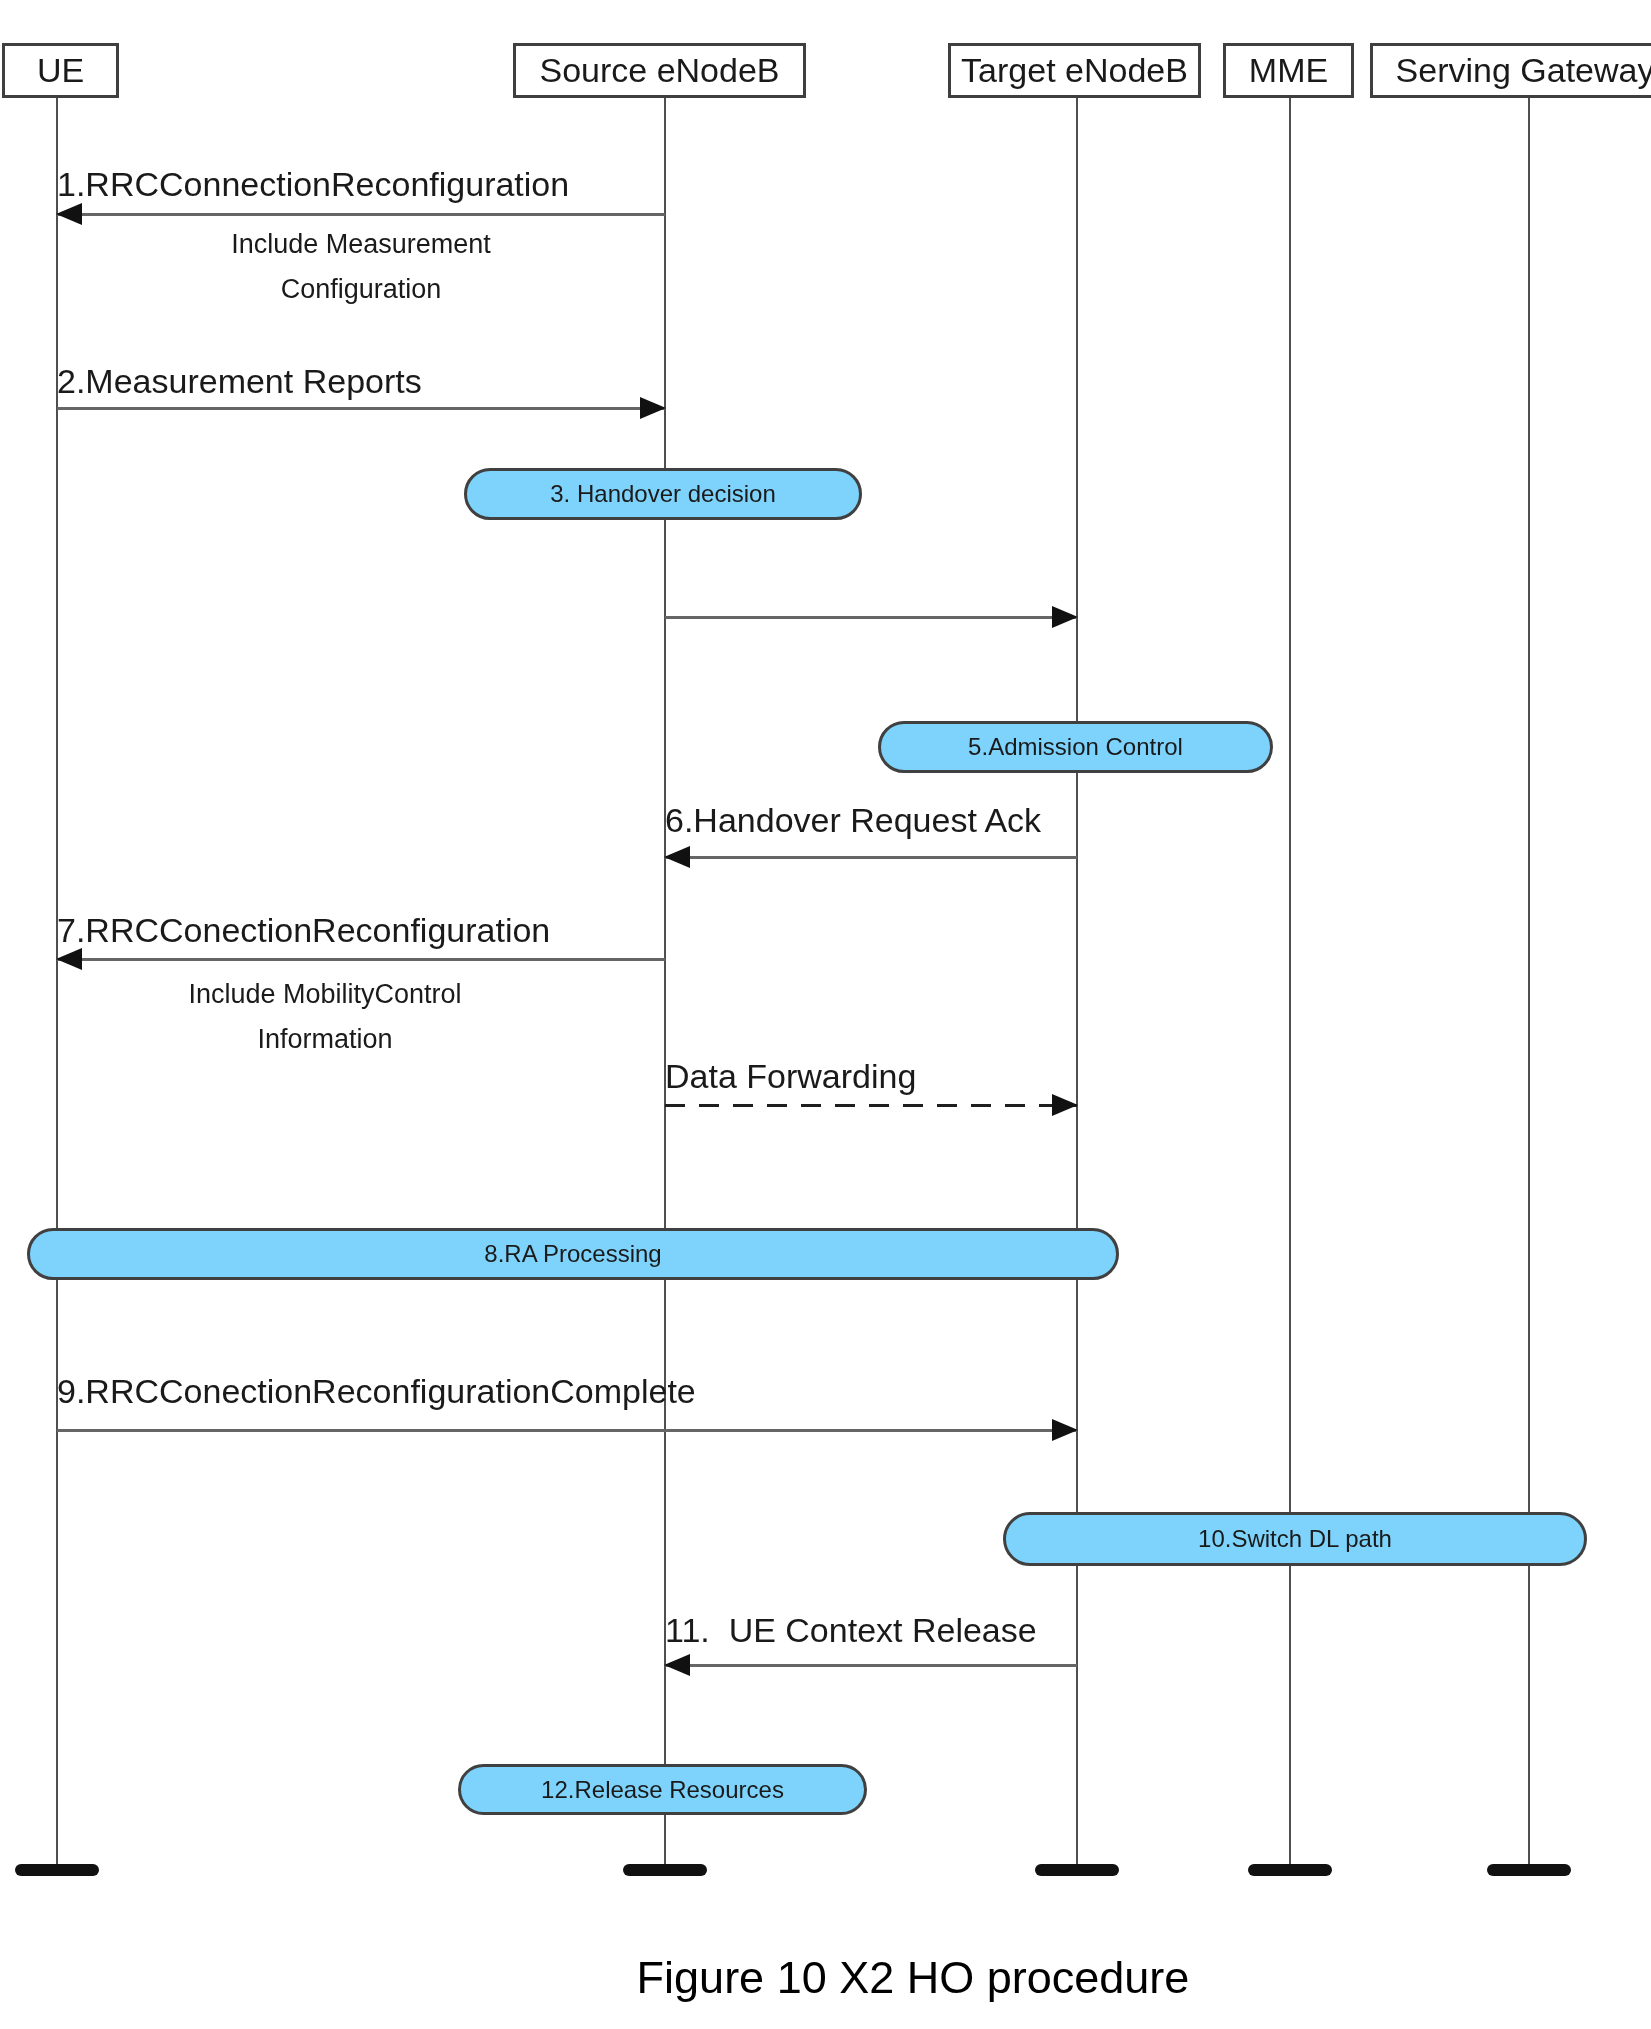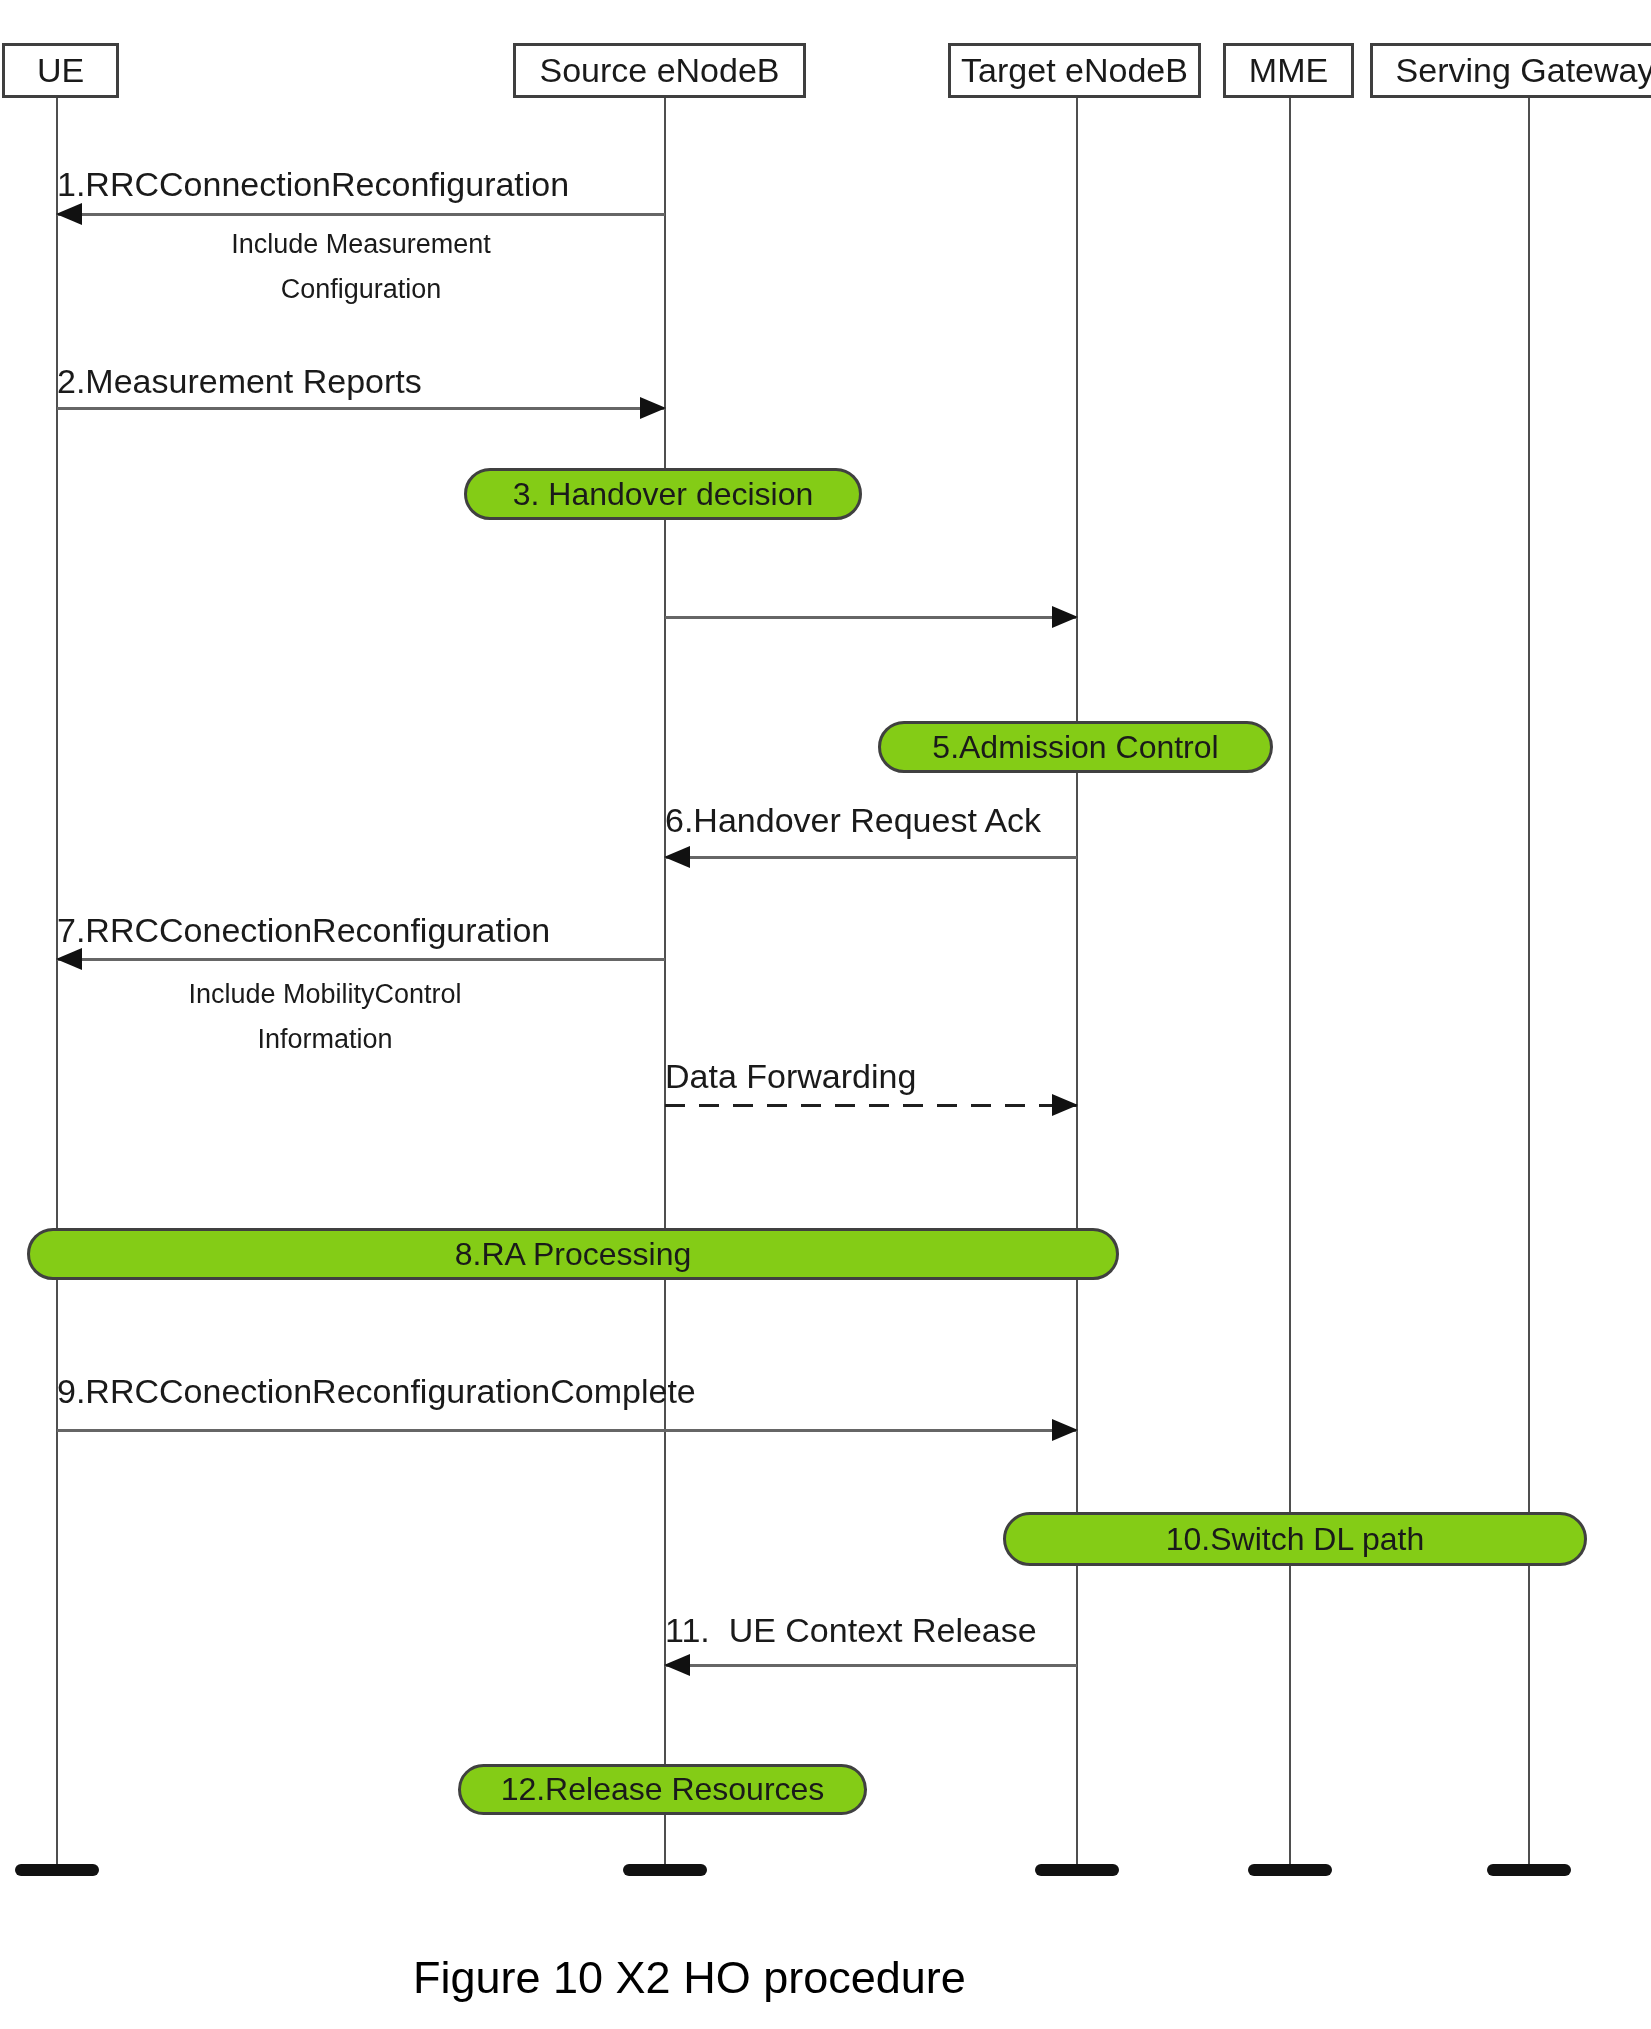--- a/index.html
+++ b/index.html
@@ -41,31 +41,31 @@
   }
   .arrow .head{
     position:absolute;width:0;height:0;top:-10px;
     border-top:11px solid transparent;
     border-bottom:11px solid transparent;
   }
   .arrow.right .head{right:-1px;border-left:26px solid #111111;}
   .arrow.left  .head{left:-1px;border-right:26px solid #111111;}
   .action-pill{
     position:absolute;box-sizing:border-box;
-    background:#84cc16;border:3px solid #404040;border-radius:30px;
+    background:#7dd3fc;border:3px solid #404040;border-radius:30px;
     display:flex;align-items:center;justify-content:center;
-    font-size:32px;white-space:pre;
+    font-size:24px;white-space:pre;
   }
   .end-bar{
     position:absolute;top:1864px;width:84px;height:12px;
     background:#111111;border-radius:6px;
   }
   .caption{
     position:absolute;top:1952px;left:413px;width:1000px;
-    font-size:45px;line-height:52px;color:#000;
+    text-align:center;font-size:45px;line-height:52px;color:#000;
     white-space:pre;
   }
 </style>
 </head>
 <body>
 
 <div class="stage">
 
   <div class="lifeline" style="left:56px"></div>
   <div class="lifeline" style="left:664px"></div>

